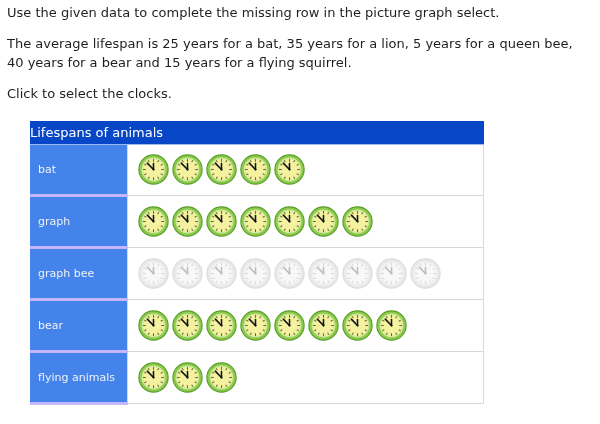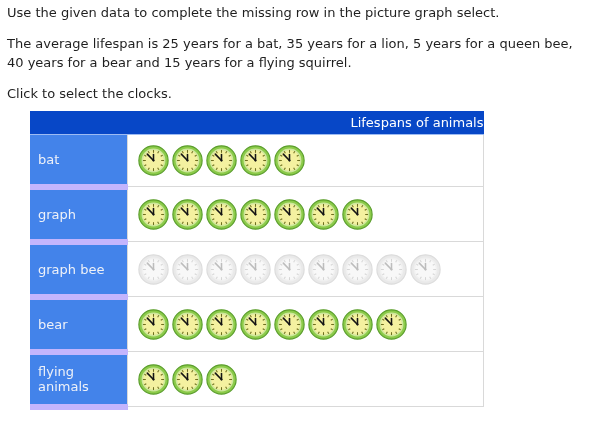--- a/index.html
+++ b/index.html
@@ -15,44 +15,44 @@
     font-family: "DejaVu Sans", "Liberation Sans", sans-serif;
     font-size: 13px;
     color: #1f1f1f;
   }
   .para {
     margin: 0 0 13px 0;
     line-height: 1.42;
     max-width: 586px;
   }
   .para.prompt {
-    margin-bottom: 7px;
+    margin-bottom: 17px;
   }
   table.graph {
     border-collapse: collapse;
     margin-left: 23px;
   }
   .graph-title {
     background: var(--header-bg, #0747c7);
     color: #ffffff;
     font-weight: normal;
     font-size: 13px;
-    text-align: right;
+    text-align: left;
     height: 23px;
     padding: 0;
     border-bottom: 1px solid #9dbbf2;
   }
   td.label-cell {
     background: var(--row-label-bg, #4383ea);
     color: #eef1f8;
     width: 89px;
     height: 49px;
     padding: 0 0 0 8px;
-    font-size: 13px;
-    border-bottom: 6px solid #c4b5fd;
+    font-size: 11px;
+    border-bottom: 3px solid #c4b5fd;
     vertical-align: middle;
   }
   td.clocks-cell {
     background: #ffffff;
     border: 1px solid var(--cell-border, #d9d9d9);
     width: 345px;
     height: 49px;
     padding: 0 0 0 10px;
     vertical-align: middle;
     white-space: nowrap;

